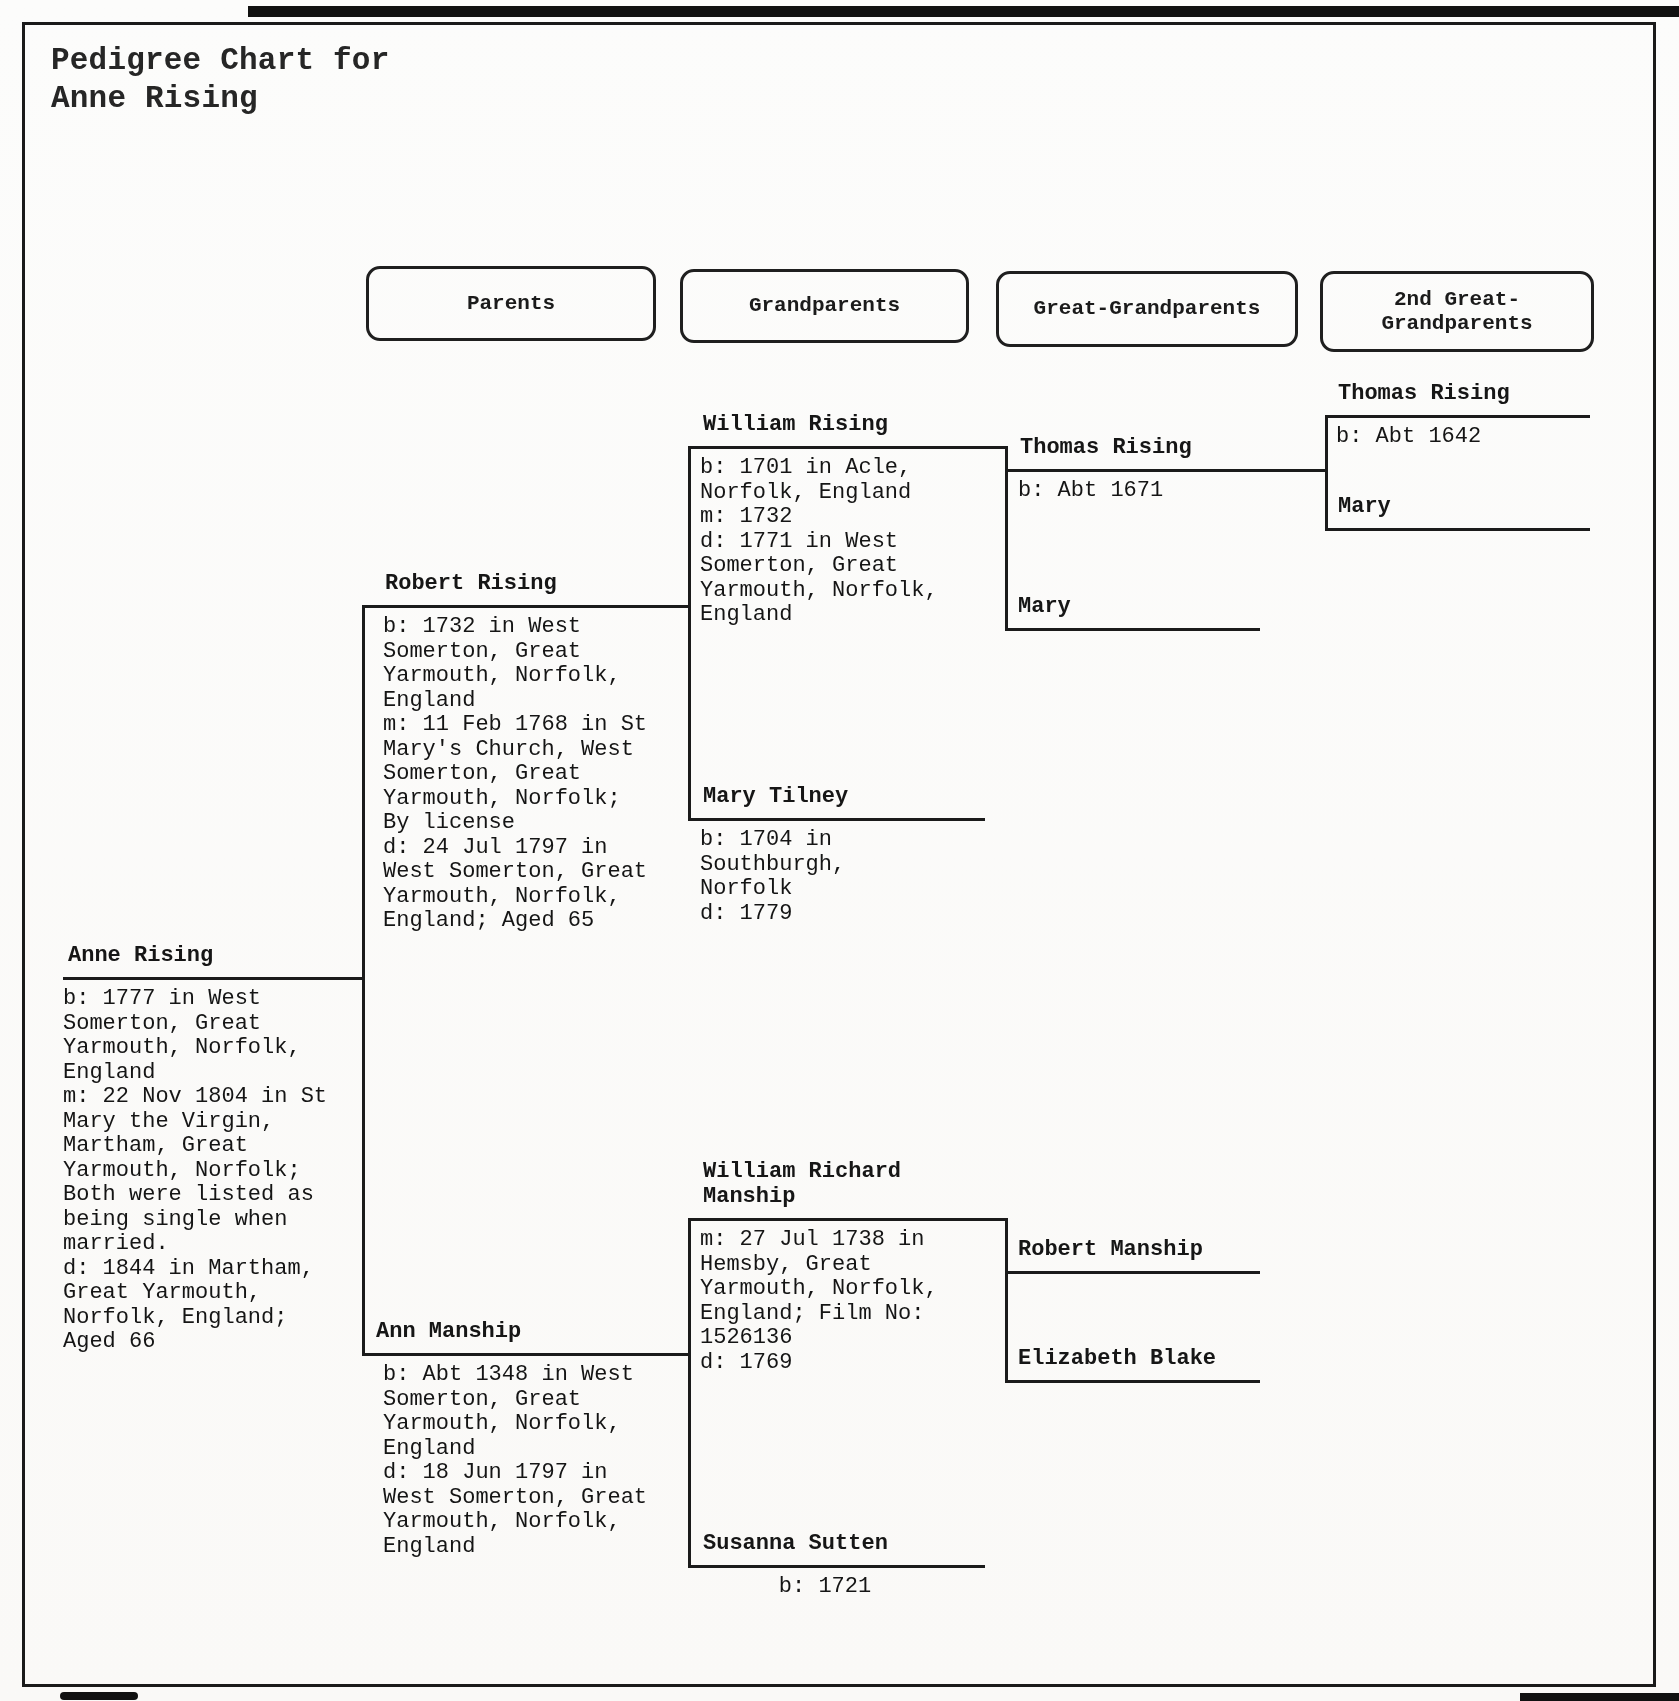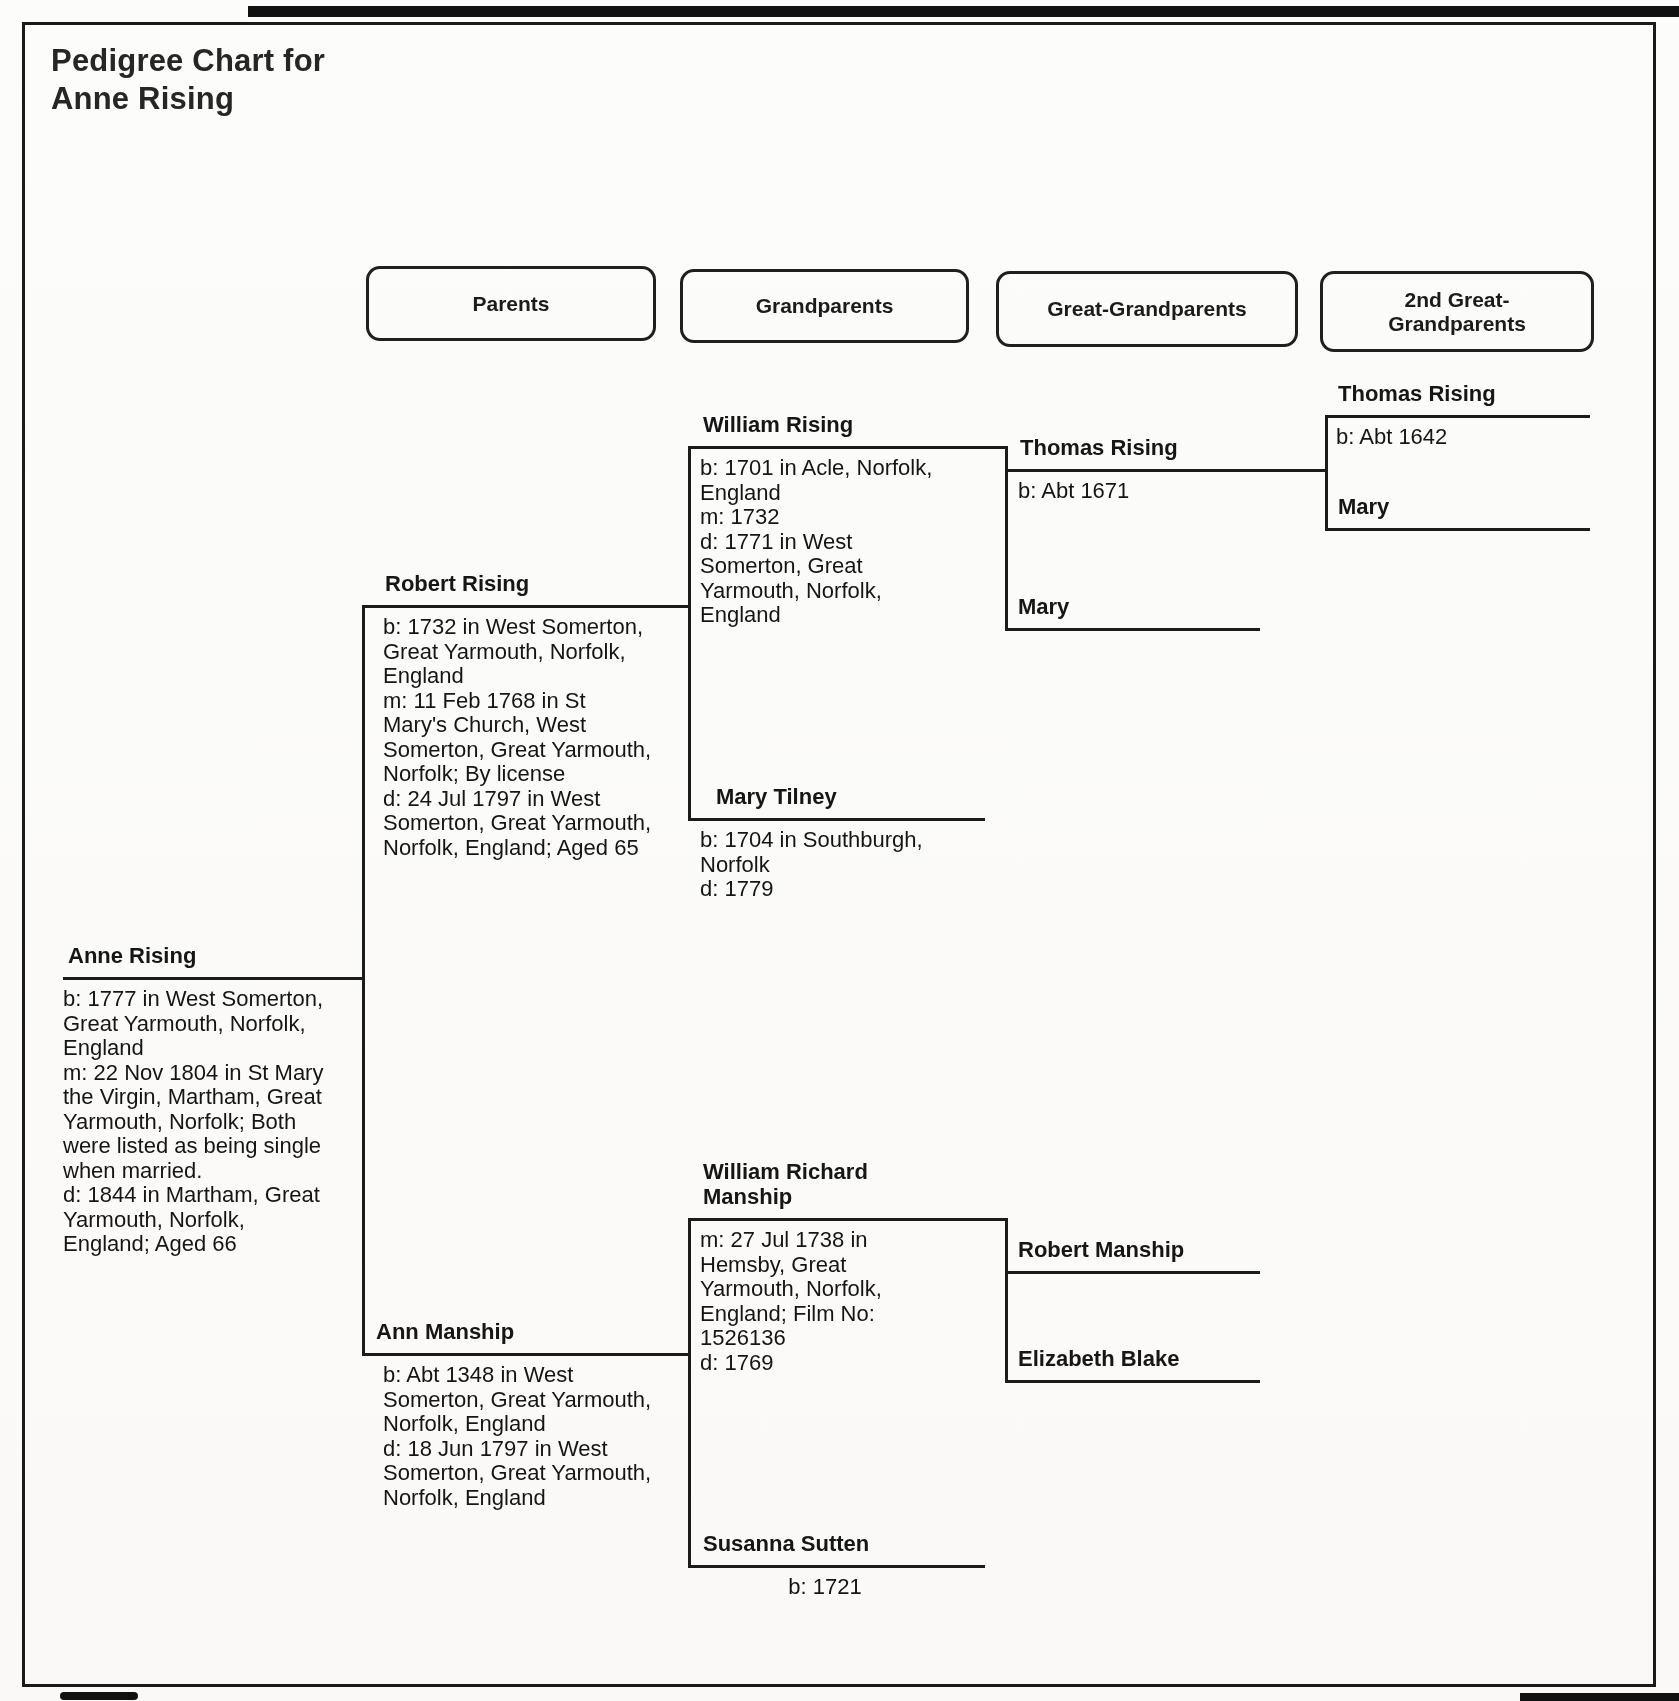--- a/index.html
+++ b/index.html
@@ -1,20 +1,20 @@
 <!DOCTYPE html>
 <html><head>
 <meta charset="utf-8">
 <style>
   html,body{margin:0;padding:0;background:#ffffff;}
   #canvas{
     position:relative;
     width:1679px;height:1701px;
     background:linear-gradient(180deg,#fcfcfb 0%,#faf9f7 100%);
-    font-family:Liberation Sans, sans-serif;
+    font-family:Liberation Mono, monospace;
     color:#1c1c1c;
     overflow:hidden;
   }
   .scanbar{position:absolute;background:#111;}
   .page-border{
     position:absolute;left:22px;top:22px;width:1634px;height:1665px;
     border:3px solid #1a1a1a;box-sizing:border-box;
   }
   .title{
     position:absolute;left:51px;top:42px;
@@ -109,21 +109,21 @@
     <div class="pname" style="left:15px;">William Rising</div>
     <div class="pdata" style="left:12px;width:250px;">
       <p>b: 1701 in Acle, Norfolk, England</p>
       <p>m: 1732</p>
       <p>d: 1771 in West Somerton, Great Yarmouth, Norfolk, England</p>
     </div>
   </div>
 
   <div class="person" style="left:688px;top:818px;width:297px;">
     <div class="pline" style="width:297px;"></div>
-    <div class="pname" style="left:28px;">Mary Tilney</div>
+    <div class="pname" style="left:15px;">Mary Tilney</div>
     <div class="pdata" style="left:12px;width:250px;">
       <p>b: 1704 in Southburgh, Norfolk</p>
       <p>d: 1779</p>
     </div>
   </div>
 
   <div class="person" style="left:688px;top:1218px;width:317px;">
     <div class="pline" style="width:317px;"></div>
     <div class="pname wrap" style="left:15px;width:205px;">William Richard Manship</div>
     <div class="pdata" style="left:12px;width:250px;">

